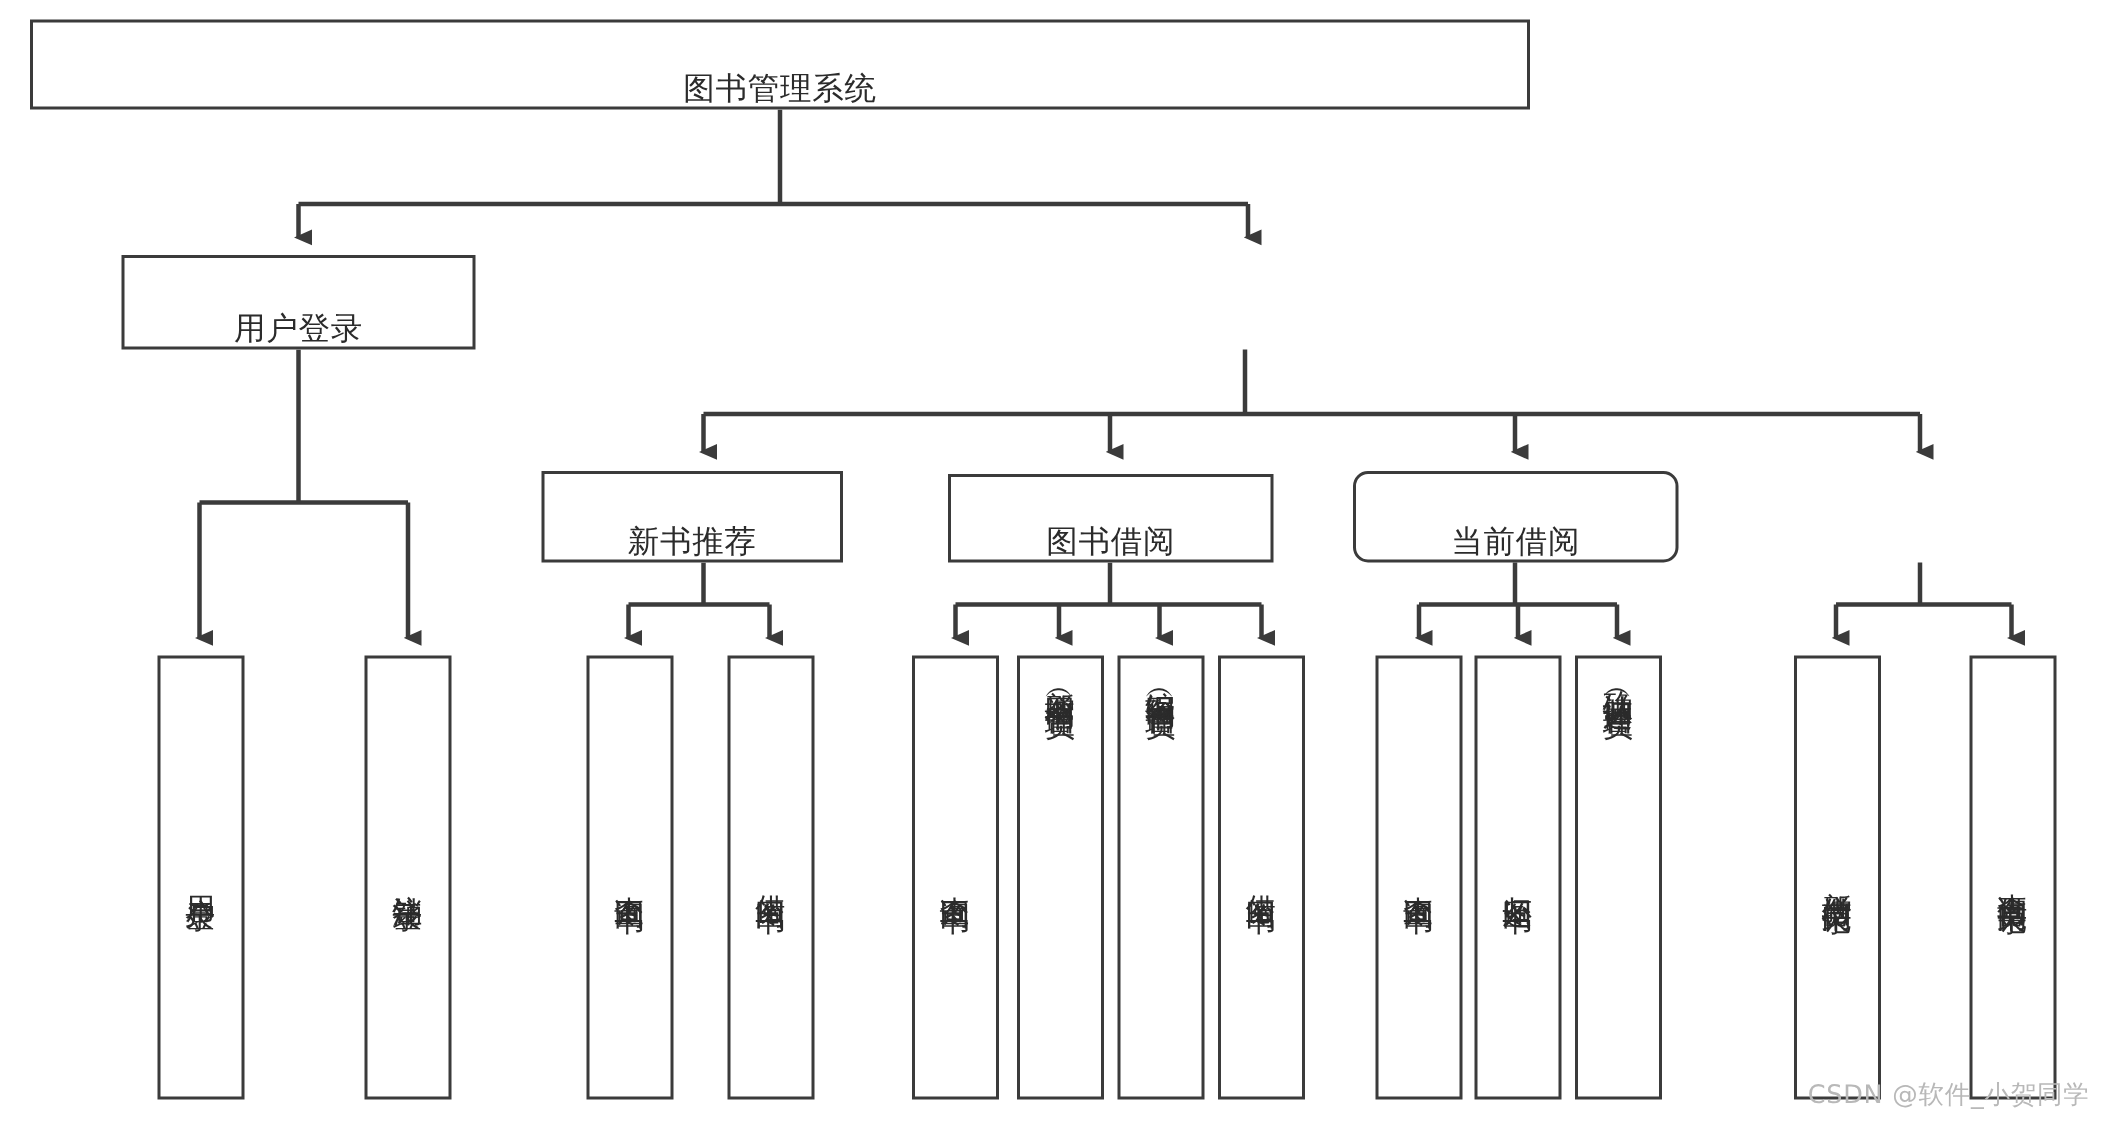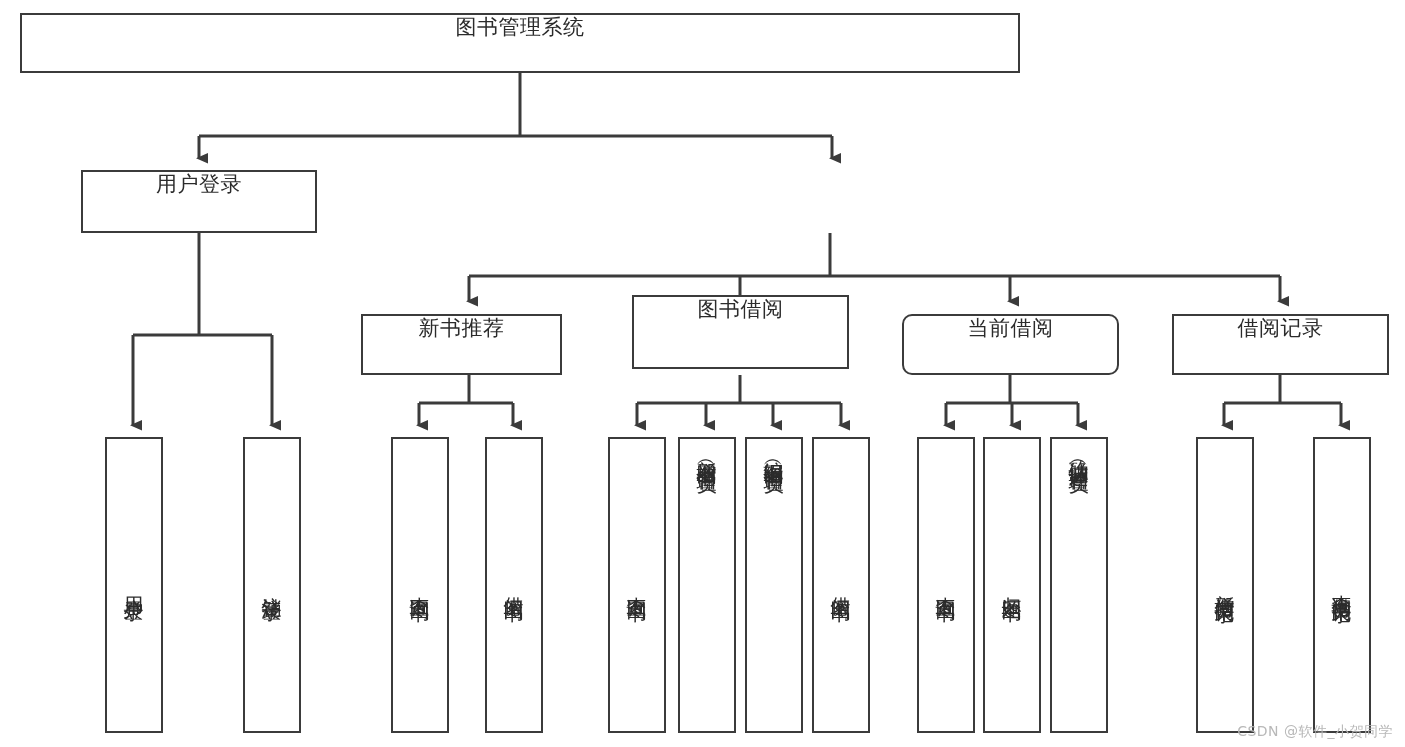--- a/index.html
+++ b/index.html
@@ -23,21 +23,21 @@
     top: 0;
     width: 1405px;
     height: 747px;
   }
   .node {
     position: absolute;
     box-sizing: border-box;
     border: 2.5px solid #3b3b3b;
     background: #ffffff;
     display: flex;
-    align-items: flex-start;
+    align-items: flex-end;
     justify-content: center;
     color: #1a1a1a;
   }
   .node-label {
     font-size: 21px;
     line-height: 1.15;
     letter-spacing: 0.5px;
     white-space: nowrap;
     color: #2b2b2b;
   }
@@ -55,21 +55,21 @@
     padding-top: 6px;
   }
   .node.vertical.centered {
     align-items: center;
     padding-top: 0;
   }
   #watermark {
     position: absolute;
     right: 12px;
     bottom: 6px;
-    font-size: 14px;
+    font-size: 17px;
     color: #b8b8b8;
     letter-spacing: 0.5px;
     white-space: nowrap;
     pointer-events: none;
   }
 </style>
 </head>
 <body>
 
 <div id="canvas">
@@ -131,31 +131,28 @@
 
   <div class="node" style="left:81px; top:170px; width:236px; height:63px;">
     <span class="node-label">用户登录</span>
   </div>
 
 
   <div class="node" style="left:361px; top:314px; width:201px; height:61px;">
     <span class="node-label">新书推荐</span>
   </div>
 
-  <div class="node" style="left:632px; top:295px; width:217px; height:74px;">
+  <div class="node" style="left:632px; top:316px; width:217px; height:59px;">
     <span class="node-label">图书借阅</span>
   </div>
 
   <div class="node" style="left:902px; top:314px; width:217px; height:61px;border-radius:10px;">
     <span class="node-label">当前借阅</span>
   </div>
 
-  <div class="node" style="left:1172px; top:314px; width:217px; height:61px;">
-    <span class="node-label">借阅记录</span>
-  </div>
 
   <div class="node vertical centered" style="left:105px; top:437px; width:58px; height:296px;">
     <span class="node-label">用户登录</span>
   </div>
 
   <div class="node vertical centered" style="left:243px; top:437px; width:58px; height:296px;">
     <span class="node-label">注销登录</span>
   </div>
 
   <div class="node vertical centered" style="left:391px; top:437px; width:58px; height:296px;">

